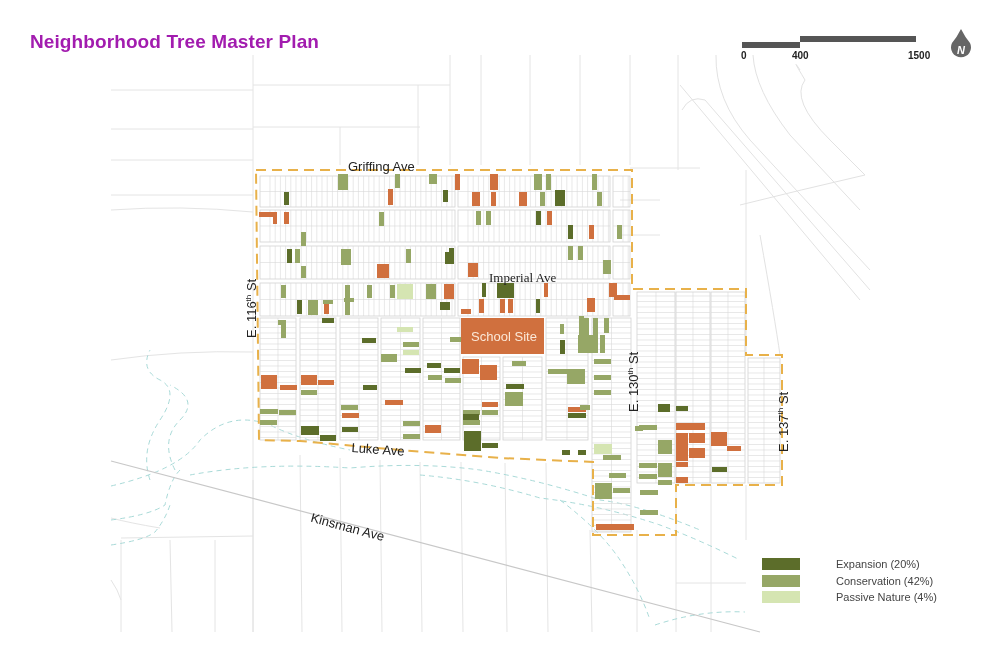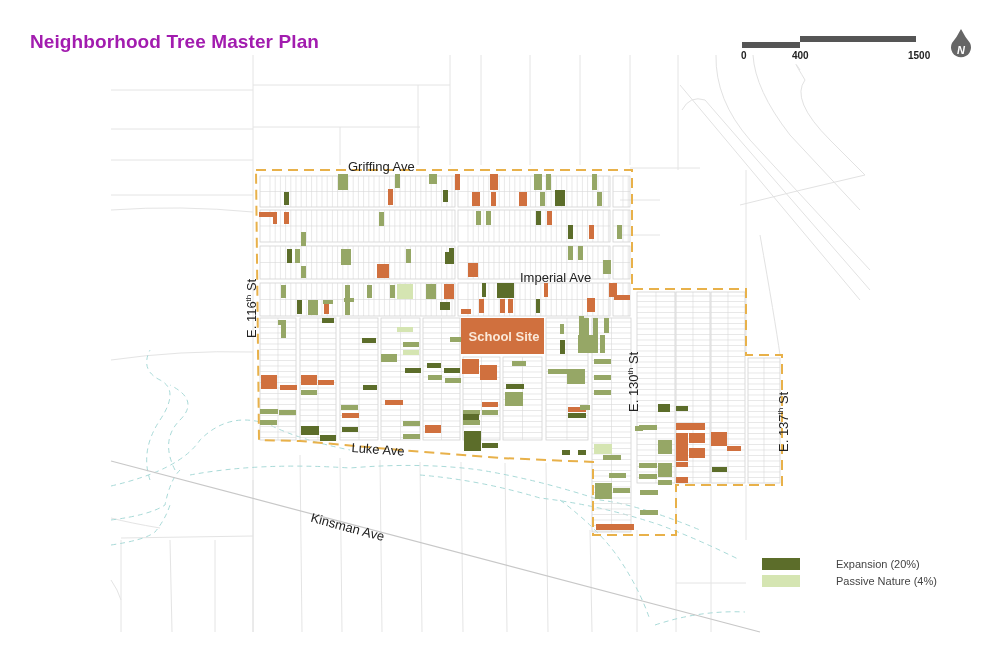--- a/index.html
+++ b/index.html
@@ -9,21 +9,21 @@
   .scalebar{position:absolute;left:742px;top:35px;width:190px;height:30px;}
   .scalebar .seg1{position:absolute;left:0;top:7px;width:58px;height:6px;background:#555;}
   .scalebar .seg2{position:absolute;left:58px;top:1px;width:116px;height:6px;background:#555;}
   .scalebar .lbl{position:absolute;top:15px;font-size:10px;font-weight:bold;color:#222;}
   .north{position:absolute;left:948px;top:28px;width:26px;height:34px;}
   .legend{position:absolute;left:762px;top:556px;}
   .legend .row{display:flex;align-items:center;height:16.5px;gap:24px;}
   .legend .sw{width:38px;height:12px;margin-right:12px;}
   .legend .txt{font-size:11px;color:#444;}
   .street{position:absolute;font-size:13px;color:#222;white-space:nowrap;}
-  .school-label{position:absolute;left:462px;top:329px;width:84px;text-align:center;font-size:13px;color:#fbe8d8;font-weight:bold;}
+  .school-label{position:absolute;left:462px;top:329px;width:84px;text-align:center;font-size:13px;color:#fbe8d8;}
 </style>
 </head>
 <body>
 
 <svg id="map" viewBox="0 0 1000 647" xmlns="http://www.w3.org/2000/svg">
 
   <g stroke="#e4e4e4" stroke-width="1" fill="none">
     <line x1="253" y1="55" x2="253" y2="632"></line>
     <line x1="111" y1="90" x2="253" y2="90"></line>
     <line x1="111" y1="129" x2="253" y2="129"></line>
@@ -906,31 +906,35 @@
 </div>
 
 <div class="north">
   <svg width="26" height="34" viewBox="0 0 26 34">
     <path d="M13 1 Q17 9 22 15 A10 10 0 1 1 4 15 Q9 9 13 1 Z" fill="#666"></path>
     <text x="13" y="26" text-anchor="middle" font-family="Liberation Sans, sans-serif" font-size="11" font-weight="bold" font-style="italic" fill="#fff">N</text>
   </svg>
 </div>
 
 <div class="street" style="left:348px;top:159px;">Griffing Ave</div>
-<div class="street" style="left:520px;top:270px;">Imperial Ave</div>
+<div class="street" style="left:489px;top:270px;font-family:Liberation Serif, serif;">Imperial Ave</div>
 <div class="street" style="left:352px;top:440px;transform:rotate(4deg);transform-origin:left top;">Luke Ave</div>
 <div class="street" style="left:313px;top:510px;transform:rotate(15deg);transform-origin:left top;">Kinsman Ave</div>
 <div class="street" style="left:244px;top:338px;transform:rotate(-90deg);transform-origin:left top;"><span>E. 116</span><sup style="font-size:8px">th</sup><span> St</span></div>
 <div class="street" style="left:626px;top:412px;transform:rotate(-90deg);transform-origin:left top;"><span>E. 130</span><sup style="font-size:8px">th</sup><span> St</span></div>
 <div class="street" style="left:776px;top:452px;transform:rotate(-90deg);transform-origin:left top;"><span>E. 137</span><sup style="font-size:8px">th</sup><span> St</span></div>
 
 <div class="school-label">School Site</div>
 
 <div class="legend">
   <div class="row">
     <div class="sw" style="background: rgb(92, 109, 42);"></div>
     <span class="txt">Expansion (20%)</span>
   </div>
   <div class="row">
+    <div class="sw" style="background: rgb(150, 167, 102);"></div>
+    <span class="txt">Conservation (42%)</span>
+  </div>
+  <div class="row">
     <div class="sw" style="background: rgb(213, 229, 178);"></div>
     <span class="txt">Passive Nature (4%)</span>
   </div>
 </div>
 
 </body></html>

